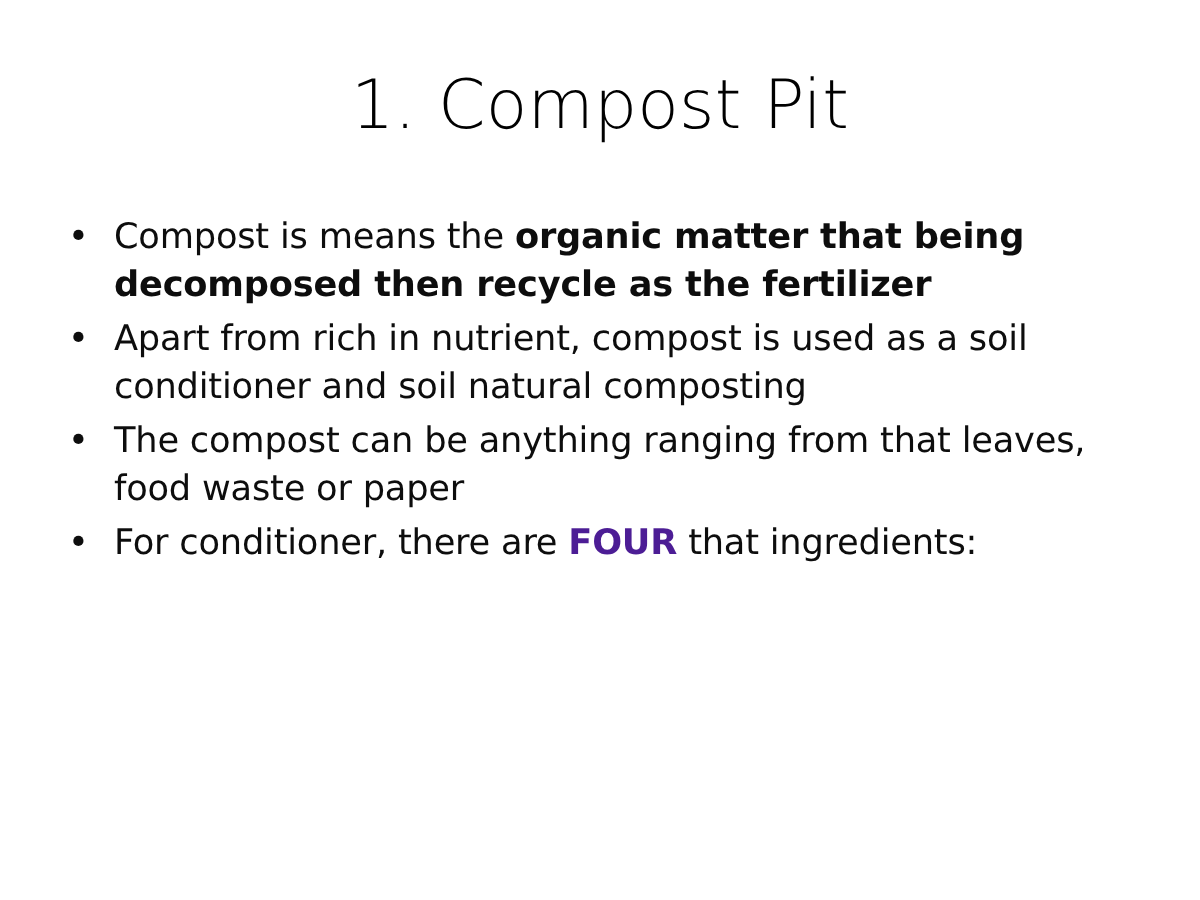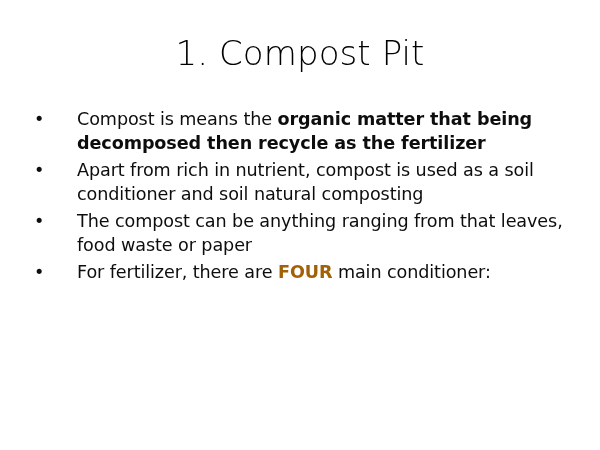--- a/index.html
+++ b/index.html
@@ -61,28 +61,27 @@
     left: 6px;
     top: 0;
     width: 14px;
     font-size: 17.6px;
     line-height: 24px;
     color: #0d0d0d;
     text-align: left;
   }
   .bullet-text {
     display: block;
-    margin-left: 20px;
   }
   .run-bold {
     font-weight: 700;
   }
   .run-accent {
     font-weight: 700;
-    color: #a16207;
+    color: #4c1d95;
   }
 </style>
 </head>
 <body>
 
 <div class="slide">
 
   <div class="slide-title">1. Compost Pit</div>
 
   <ul class="body-list">
@@ -93,17 +92,17 @@
       <li class="bullet-item">
         <span class="bullet-marker">•</span>
         <span class="bullet-text"><span>Apart from rich in nutrient, compost is used as a soil conditioner and soil natural composting</span></span>
       </li>
       <li class="bullet-item">
         <span class="bullet-marker">•</span>
         <span class="bullet-text"><span>The compost can be anything ranging from that leaves, food waste or paper</span></span>
       </li>
       <li class="bullet-item">
         <span class="bullet-marker">•</span>
-        <span class="bullet-text"><span>For fertilizer, there are </span><span class="run-accent">FOUR</span><span> main conditioner:</span></span>
+        <span class="bullet-text"><span>For conditioner, there are </span><span class="run-accent">FOUR</span><span> that ingredients:</span></span>
       </li>
     </ul>
 
 </div>
 
 </body></html>

